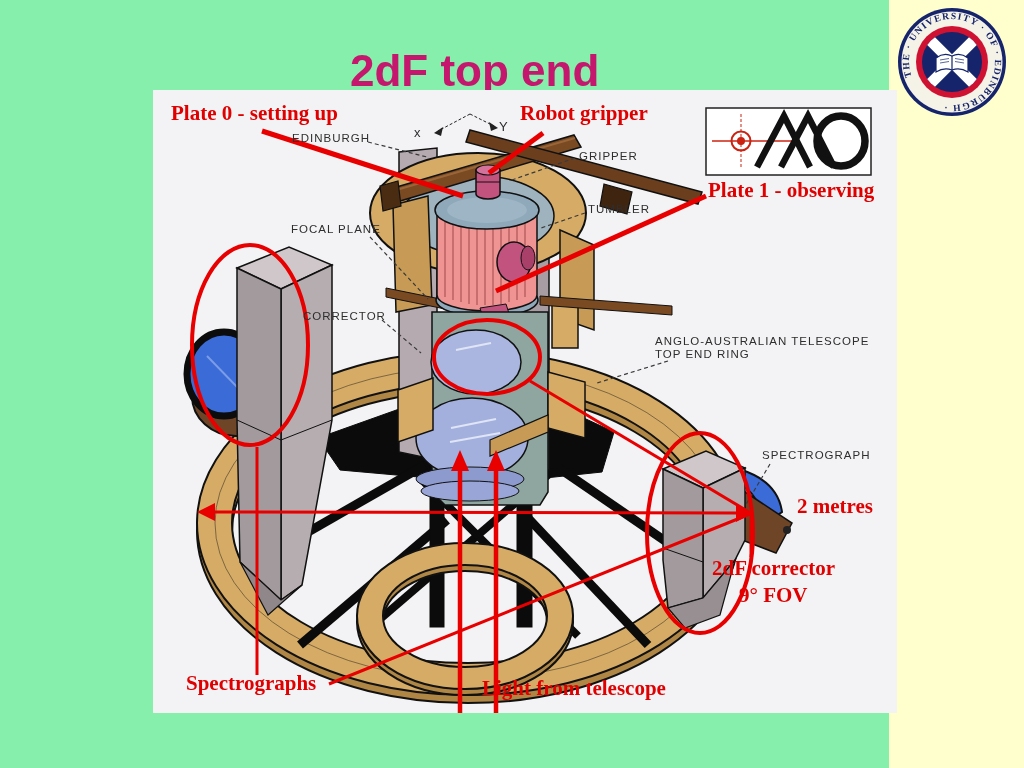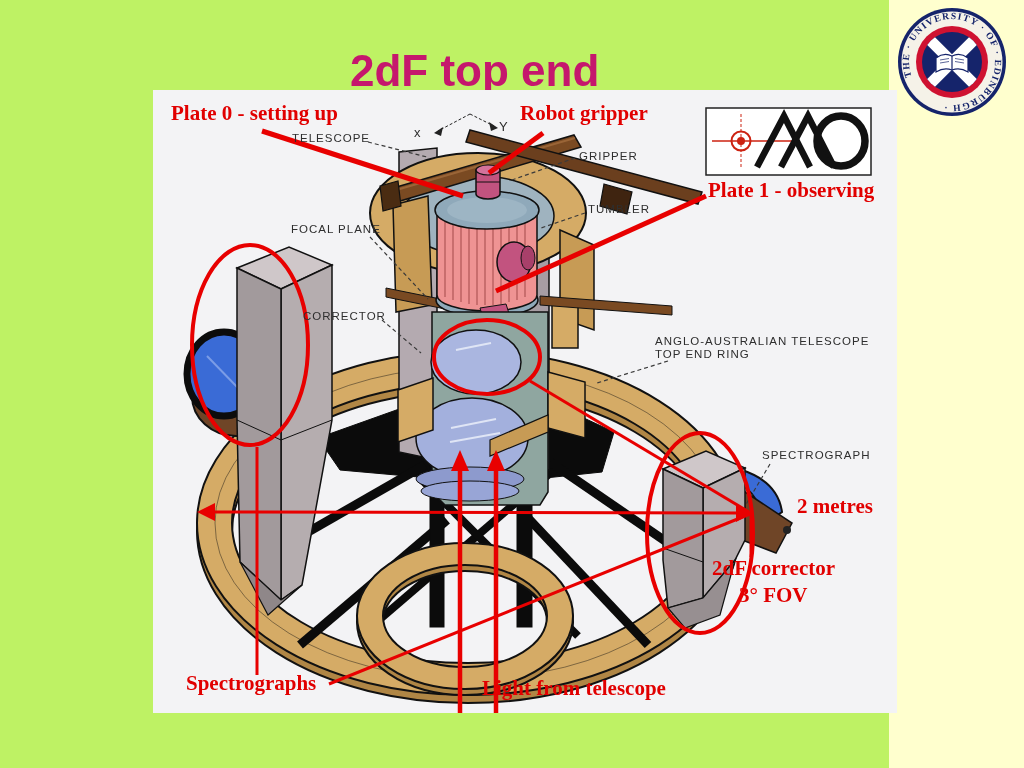--- a/index.html
+++ b/index.html
@@ -1,18 +1,18 @@
 <!DOCTYPE html>
 <html><head>
 <meta charset="utf-8">
 <style>
   html,body{margin:0;padding:0;}
   body{width:1024px;height:768px;overflow:hidden;background:#ffffce;position:relative;
        font-family:"Liberation Sans",sans-serif;}
-  .slide{position:absolute;inset:0;width:889px;height:768px;background:#bef264;}
+  .slide{position:absolute;inset:0;width:889px;height:768px;background:#86efac;}
   .title{position:absolute;left:350px;top:46px;font-family:"Liberation Sans",sans-serif;
          font-weight:bold;font-size:44px;color:#c5176d;white-space:nowrap;}
   .whitebox{position:absolute;left:153px;top:90px;width:744px;height:623px;background:#f3f3f5;}
   .diagram-svg{position:absolute;left:153px;top:90px;width:744px;height:623px;}
   .lbl-red{position:absolute;font-family:"Liberation Serif",serif;font-weight:bold;
            font-size:21px;color:#e10000;white-space:nowrap;line-height:1.05;}
   .lbl-blk{position:absolute;font-family:"Liberation Sans",sans-serif;font-size:11.5px;
            letter-spacing:1px;color:#2e2e2e;white-space:nowrap;line-height:1.1;}
   .lbl-axis{position:absolute;font-family:"Liberation Sans",sans-serif;font-size:13px;
             color:#2e2e2e;white-space:nowrap;}
@@ -189,25 +189,25 @@
       <polygon points="460,450 451,471 469,471" fill="#e80000" stroke="none"></polygon>
       <polygon points="496,450 487,471 505,471" fill="#e80000" stroke="none"></polygon>
     </g>
   </svg>
 
   <div class="lbl-red" style="left:171px;top:102px">Plate 0 - setting up</div>
   <div class="lbl-red" style="left:520px;top:102px">Robot gripper</div>
   <div class="lbl-red" style="left:708px;top:179px">Plate 1 - observing</div>
   <div class="lbl-red" style="left:797px;top:495px">2 metres</div>
   <div class="lbl-red" style="left:712px;top:557px">2dF corrector</div>
-  <div class="lbl-red" style="left:739px;top:584px">3° FOV</div>
+  <div class="lbl-red" style="left:739px;top:584px">9° FOV</div>
   <div class="lbl-red" style="left:186px;top:672px">Spectrographs</div>
   <div class="lbl-red" style="left:482px;top:677px">Light from telescope</div>
 
-  <div class="lbl-blk" style="left:292px;top:132px">TELESCOPE</div>
+  <div class="lbl-blk" style="left:292px;top:132px">EDINBURGH</div>
   <div class="lbl-blk" style="left:579px;top:150px">GRIPPER</div>
   <div class="lbl-blk" style="left:588px;top:203px">TUMBLER</div>
   <div class="lbl-blk" style="left:291px;top:223px">FOCAL PLANE</div>
   <div class="lbl-blk" style="left:303px;top:310px">CORRECTOR</div>
   <div class="lbl-blk aat">
     <div>ANGLO-AUSTRALIAN TELESCOPE</div>
     <div>TOP END RING</div>
   </div>
   <div class="lbl-blk" style="left:762px;top:449px">SPECTROGRAPH</div>
   <div class="lbl-axis" style="left:414px;top:125px">x</div>

